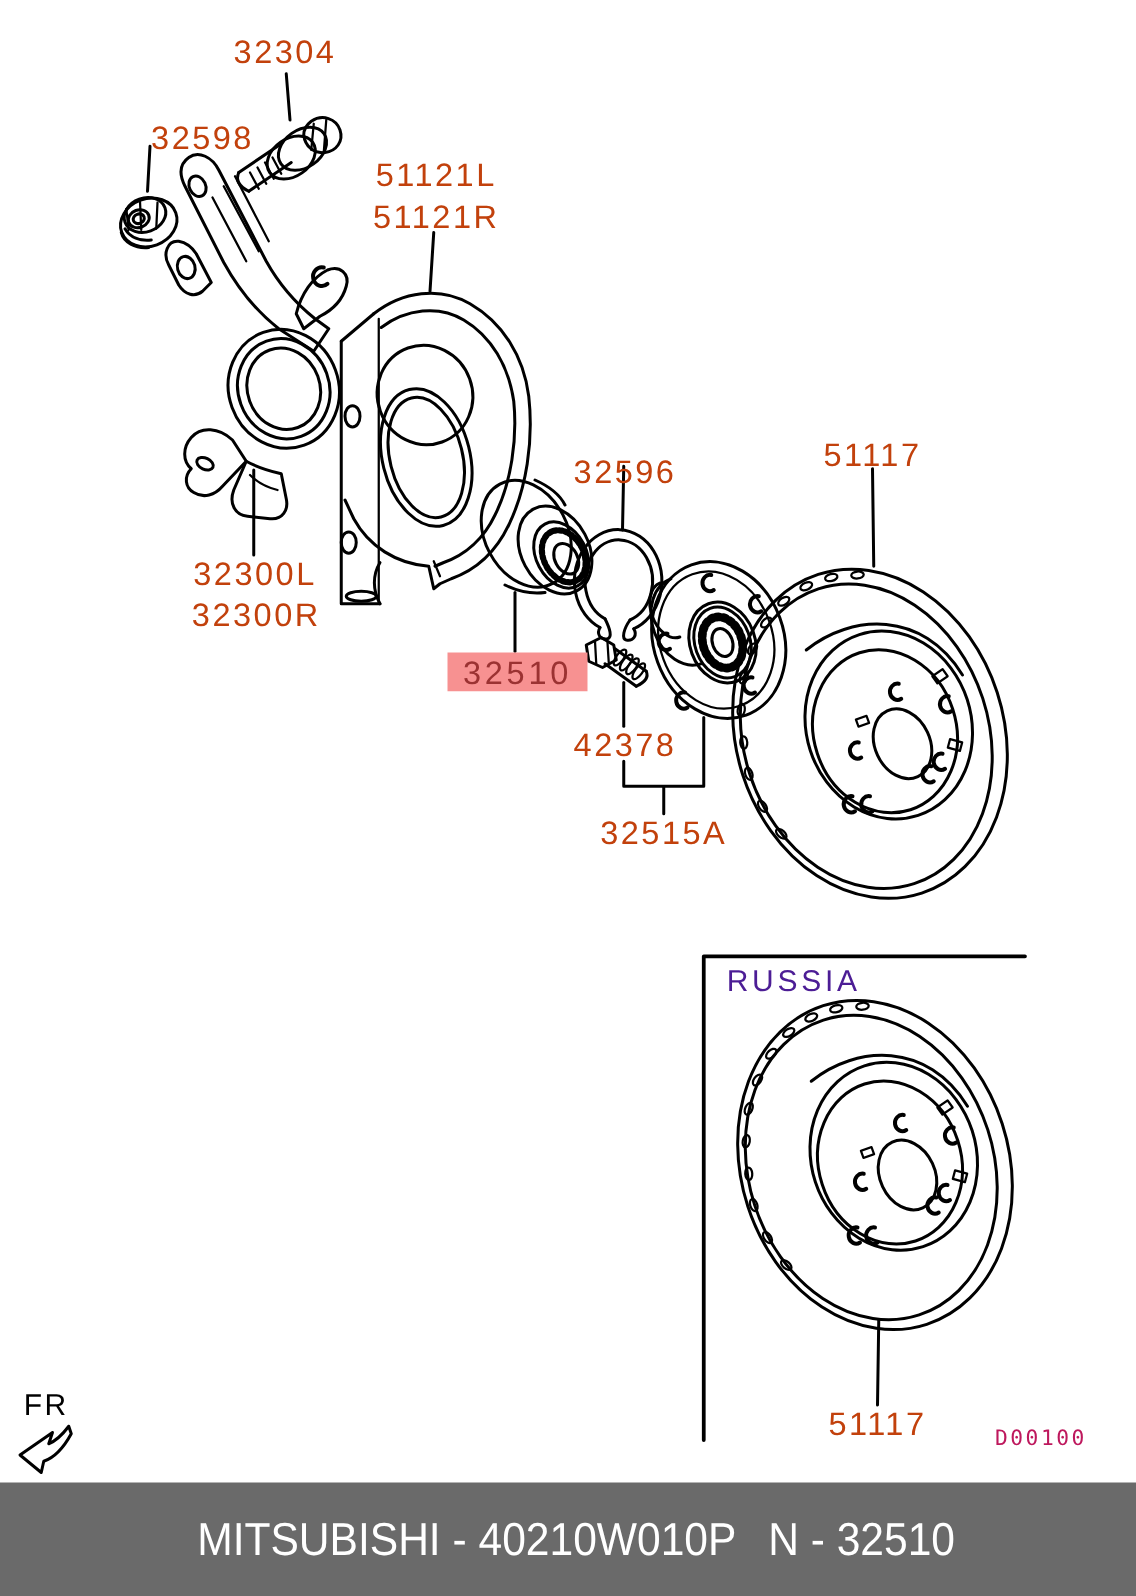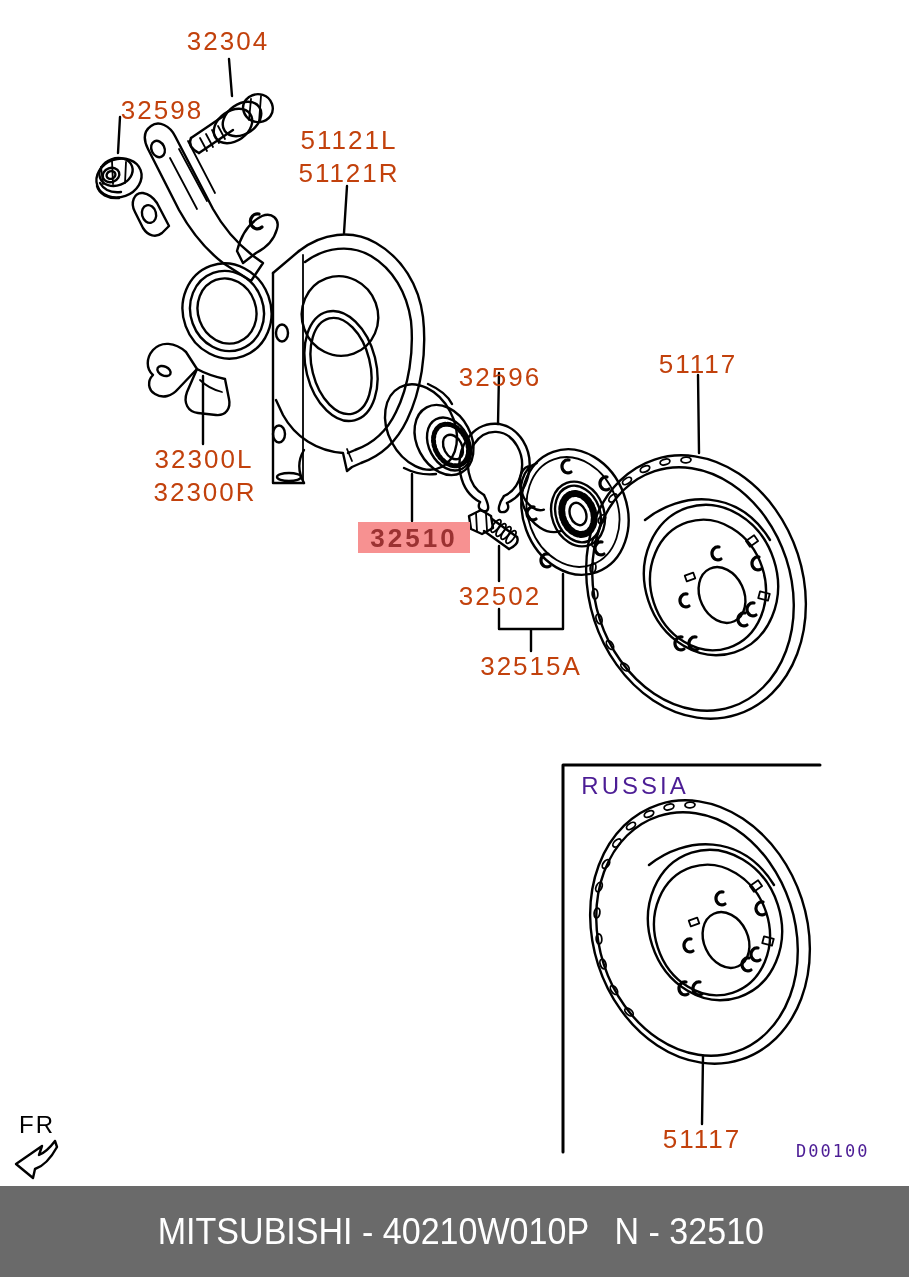--- a/index.html
+++ b/index.html
@@ -21,30 +21,29 @@
     font-size:26px; letter-spacing:2px; color:#c2410c; white-space:nowrap; line-height:1;
   }
   .highlight-box {
     position:absolute; left:358px; top:522px; width:112px; height:31px;
     background:var(--highlight-bg,#f79191);
     display:flex; align-items:center; justify-content:center;
   }
   .highlight-box span {
     font-size:26px; letter-spacing:3px; line-height:1;
     color:var(--highlight-text,#9b3232);
-    font-weight:bold;
   }
   .russia-label {
     position:absolute; left:635px; top:774px; transform:translateX(-50%);
     font-size:24px; letter-spacing:3px; color:#4c1d95; white-space:nowrap; line-height:1;
   }
   .code-label {
     position:absolute; left:796px; top:1143px;
     font-family:"DejaVu Sans Mono", monospace;
-    font-size:17px; letter-spacing:2px; color:#4c1d95; line-height:1;
+    font-size:17px; letter-spacing:2px; color:#be185d; line-height:1;
   }
   .fr-label {
     position:absolute; left:37px; top:1113px; transform:translateX(-50%);
     font-size:24px; letter-spacing:2px; color:#000; line-height:1;
   }
   .footer {
     position:absolute; left:0; top:1186px; width:909px; height:91px;
     background:var(--footer-bg,#6a6a6a);
     display:flex; align-items:center; justify-content:center; 
   }
@@ -223,21 +222,21 @@
   </svg>
 
   <div class="plabel" style="left:228px; top:28px;">32304</div>
   <div class="plabel" style="left:119px; top:97px;margin-left:43px;">32598</div>
   <div class="plabel" style="left:349px; top:127px;">51121L</div>
   <div class="plabel" style="left:349px; top:160px;">51121R</div>
   <div class="plabel" style="left:204px; top:446px;">32300L</div>
   <div class="plabel" style="left:205px; top:479px;">32300R</div>
   <div class="plabel" style="left:500px; top:351px;margin-top:13px;">32596</div>
   <div class="plabel" style="left:698px; top:351px;">51117</div>
-  <div class="plabel" style="left:500px; top:583px;">32502</div>
+  <div class="plabel" style="left:500px; top:583px;">42378</div>
   <div class="plabel" style="left:531px; top:653px;">32515A</div>
   <div class="plabel" style="left:702px; top:1126px;">51117</div>
 
   <div class="highlight-box">
     <span>32510</span>
   </div>
 
   <div class="russia-label">RUSSIA</div>
   <div class="code-label">D00100</div>
   <div class="fr-label">FR</div>

